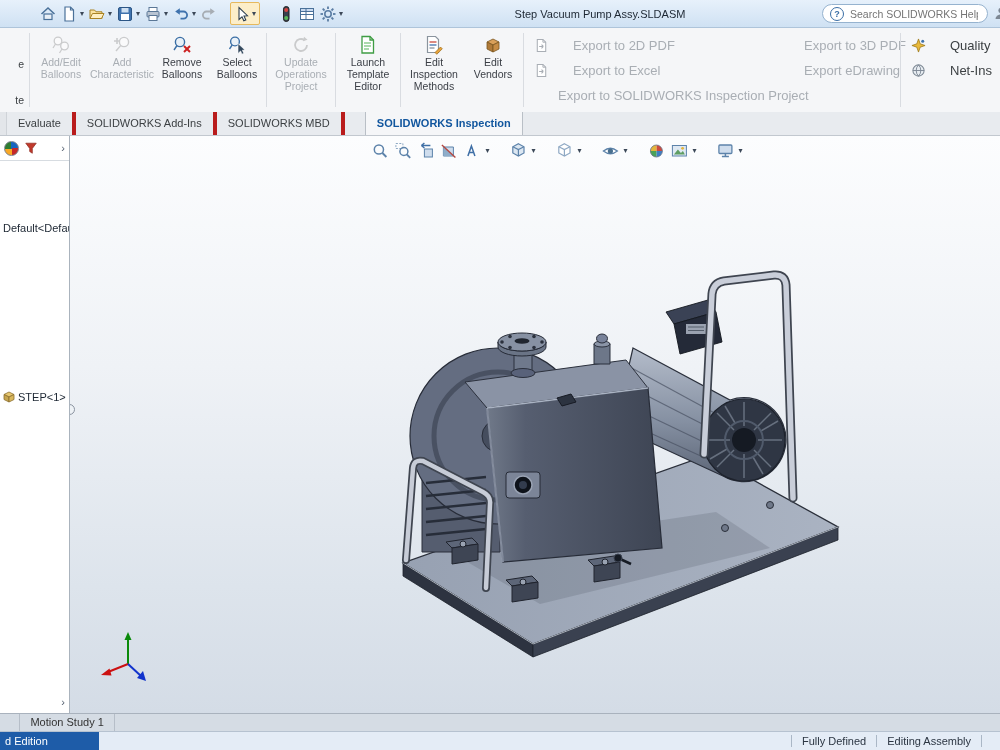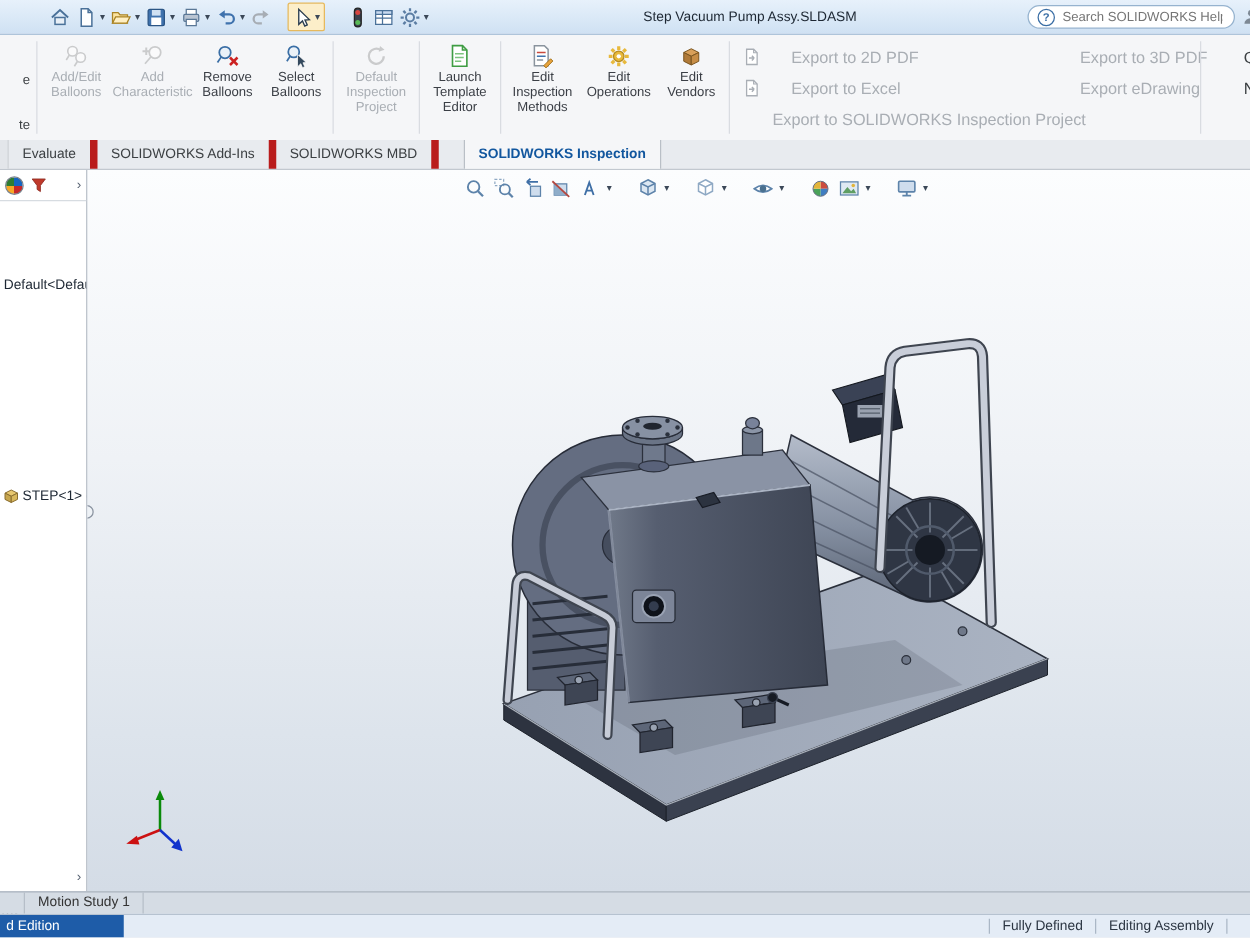--- a/index.html
+++ b/index.html
@@ -43,21 +43,21 @@
   .exp-col.c1{width:246px;}
   .exp-col.c2{width:126px;}
   .exp-btn{display:flex;align-items:flex-end;gap:24px;font-size:13px;color:#a9aeb4;white-space:nowrap;}
   .cutgrp{flex:1 1 auto;display:flex;flex-direction:column;gap:10px;padding:10px 0 0 8px;overflow:hidden;}
   .cutgrp .exp-btn{color:#3c4043;}
 
   
   .tabrow{position:absolute;top:112px;left:0;right:0;height:24px;background:#e8ebef;
     border-bottom:1px solid #c2c8cf;display:flex;align-items:stretch;box-sizing:border-box;}
   .tabstub{width:6px;border-right:1px solid #cfd3d8;background:#e3e6ea;}
-  .ctab{padding:0 11px;line-height:22px;border-right:6px solid #b91c1c;color:#3c4043;white-space:nowrap;cursor:default;}
+  .ctab{padding:0 11px;line-height:22px;border-right:4px solid #b91c1c;color:#3c4043;white-space:nowrap;cursor:default;}
   .ctab.active{background:#f5f6f8;color:#11569e;font-weight:bold;
     border-left:1px solid #b9bfc6;border-right:1px solid #b9bfc6;margin-left:20px;}
 
   
   .leftpanel{position:absolute;top:136px;left:0;width:70px;bottom:37px;background:#fff;
     border-right:1px solid #aab3bd;box-sizing:border-box;}
   .panel-tabs{height:24px;border-bottom:1px solid #d7dce1;display:flex;align-items:center;gap:5px;padding:0 4px;}
   .pie-icon{width:15px;height:15px;border-radius:50%;
     background:conic-gradient(#1565c0 0 25%,#c62828 25% 50%,#f9a825 50% 75%,#2e7d32 75%);
     border:1px solid #7a828c;box-sizing:border-box;}
@@ -255,21 +255,21 @@
     <span>Select Balloons</span>
   </div>
   <div class="vsep"></div>
   <div class="rbtn disabled w62">
     <span class="ric">
       <svg width="20" height="20" viewBox="0 0 20 20">
           <path d="M16,10 a6,6 0 1 1 -2.4,-4.8" fill="none" stroke="#9aa2ab" stroke-width="1.8"></path>
           <polygon points="13,1.8 16.6,4.8 12,6.3" fill="#9aa2ab"></polygon>
         </svg>
     </span>
-    <span>Default Inspection Project</span>
+    <span>Update Operations Project</span>
   </div>
   <div class="vsep"></div>
   <div class="rbtn w58">
     <span class="ric">
       <svg width="20" height="20" viewBox="0 0 20 20">
           <path d="M4,1.5 h8 l3.5,3.5 v13 h-11.5 z" fill="#fff" stroke="#3f9d44" stroke-width="1.3"></path>
           <path d="M12,1.5 v3.5 h3.5" fill="none" stroke="#3f9d44" stroke-width="1.3"></path>
           <g stroke="#7cc47f" stroke-width="1.3">
             <line x1="6" y1="8" x2="13" y2="8"></line>
             <line x1="6" y1="11" x2="13" y2="11"></line>
@@ -286,39 +286,20 @@
           <path d="M3.5,1.5 h8 l3,3 v13 h-11 z" fill="#fff" stroke="#8a949e" stroke-width="1.2"></path>
           <g stroke-width="1.3">
             <line x1="5.5" y1="7" x2="12.5" y2="7" stroke="#c94a3d"></line>
             <line x1="5.5" y1="10" x2="12.5" y2="10" stroke="#3f72ad"></line>
             <line x1="5.5" y1="13" x2="10.5" y2="13" stroke="#8a949e"></line>
           </g>
           <polygon points="11,17.5 16.5,12 18.3,13.8 12.8,19.3" fill="#e8a33c" stroke="#9a6a14" stroke-width="0.7"></polygon>
         </svg>
     </span>
     <span>Edit Inspection Methods</span>
-  </div>
-  <div class="rbtn w58">
-    <span class="ric">
-      <svg width="20" height="20" viewBox="0 0 20 20">
-          <g stroke="#e8b93c" stroke-width="2.6">
-            <line x1="10" y1="2" x2="10" y2="5"></line>
-            <line x1="10" y1="15" x2="10" y2="18"></line>
-            <line x1="2" y1="10" x2="5" y2="10"></line>
-            <line x1="15" y1="10" x2="18" y2="10"></line>
-            <line x1="4.3" y1="4.3" x2="6.4" y2="6.4"></line>
-            <line x1="13.6" y1="13.6" x2="15.7" y2="15.7"></line>
-            <line x1="15.7" y1="4.3" x2="13.6" y2="6.4"></line>
-            <line x1="6.4" y1="13.6" x2="4.3" y2="15.7"></line>
-          </g>
-          <circle cx="10" cy="10" r="4.2" fill="#e8b93c" stroke="#b58a1f" stroke-width="1"></circle>
-          <circle cx="10" cy="10" r="1.7" fill="#fff"></circle>
-        </svg>
-    </span>
-    <span>Edit Operations</span>
   </div>
   <div class="rbtn w54">
     <span class="ric">
       <svg width="20" height="20" viewBox="0 0 20 20">
           <polygon points="4,7 10,4 16,7 10,10" fill="#d9a05a" stroke="#7a5520" stroke-width="0.8"></polygon>
           <polygon points="4,7 10,10 10,17 4,14" fill="#b07a38" stroke="#7a5520" stroke-width="0.8"></polygon>
           <polygon points="16,7 10,10 10,17 16,14" fill="#c78d46" stroke="#7a5520" stroke-width="0.8"></polygon>
         </svg>
     </span>
     <span>Edit Vendors</span>

